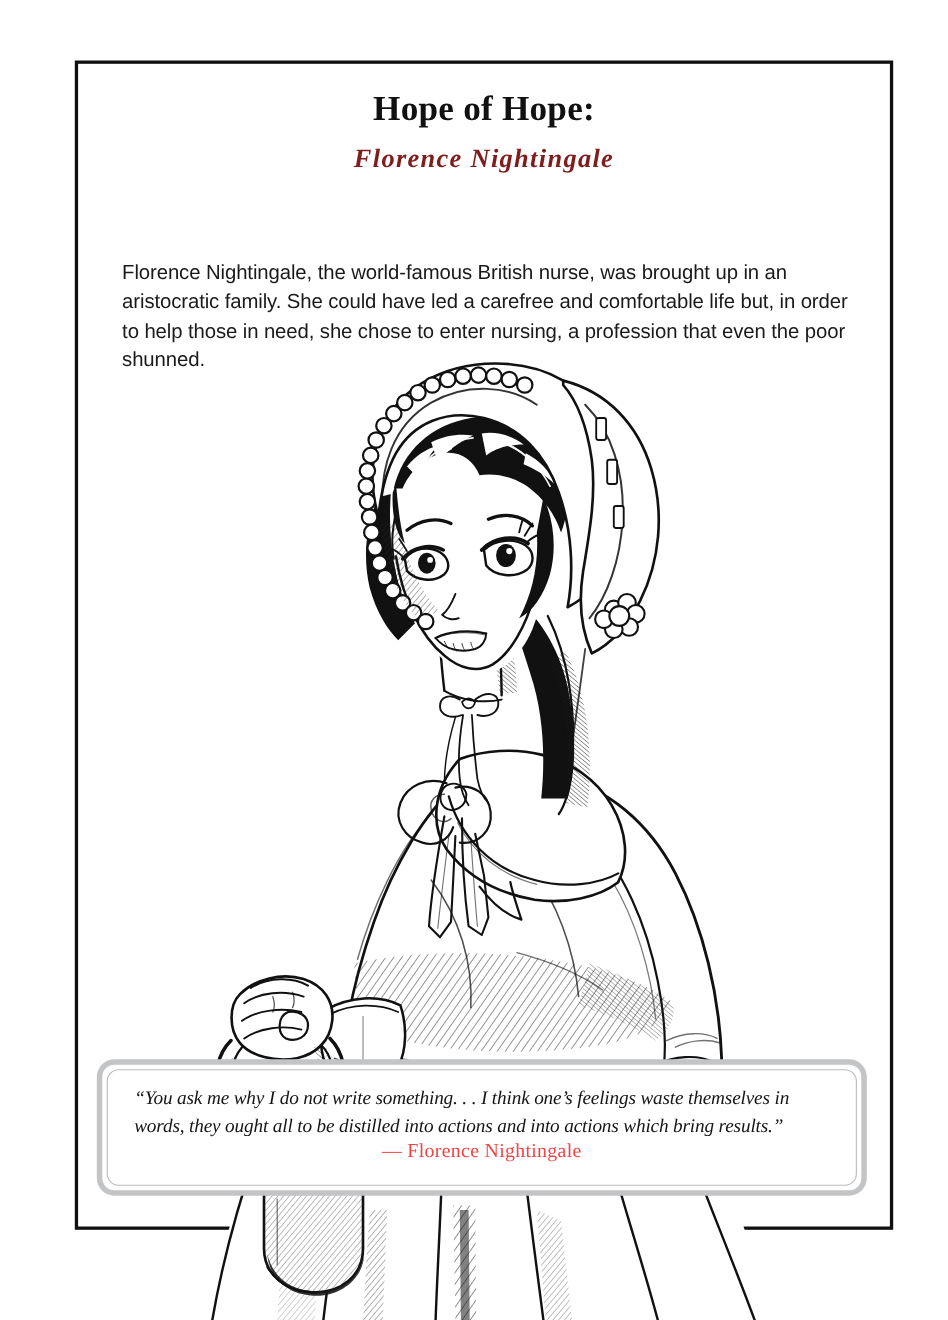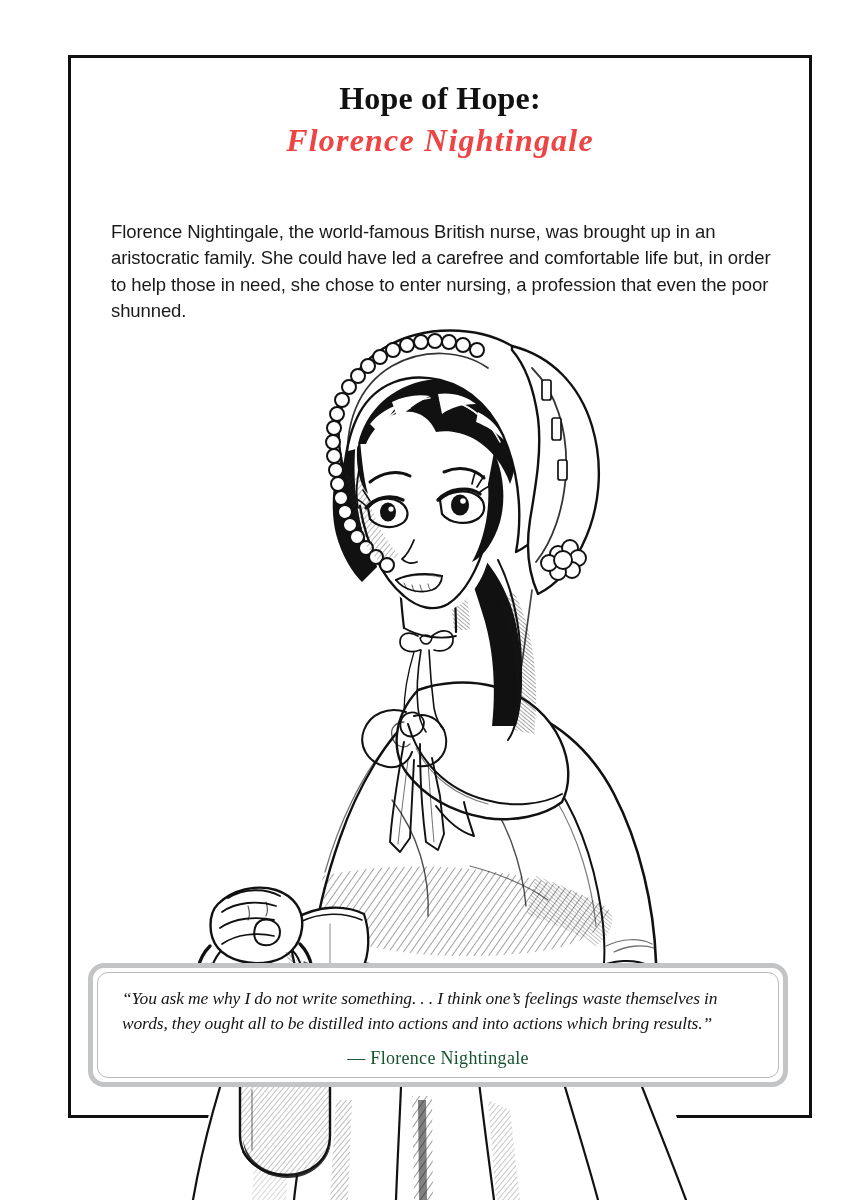--- a/index.html
+++ b/index.html
@@ -44,32 +44,32 @@
     font-weight: bold;
     font-size: 32px;
     letter-spacing: 0.2px;
     color: #111;
     line-height: 1.18;
   }
   #title-line-2 {
     font-family: "Liberation Serif", "DejaVu Serif", serif;
     font-weight: bold;
     font-style: italic;
-    font-size: 32px;
+    font-size: 24px;
     letter-spacing: 1.2px;
-    color: #ef4444;
+    color: #7f1d1d;
     line-height: 1.25;
-    margin-top: 2px;
+    margin-top: 12px;
   }
 
   
   #intro-paragraph {
     position: absolute;
     left: 111px;
-    top: 200px;
+    top: 216px;
     width: 668px;
     font-family: "Liberation Sans", sans-serif;
     font-size: 18.5px;
     line-height: 26.5px;
     color: #1a1a1a;
     letter-spacing: -0.1px;
     z-index: 20;
   }
 
   
@@ -113,23 +113,23 @@
     font-style: italic;
     font-size: 17.5px;
     line-height: 25px;
     color: #151515;
     text-align: left;
     letter-spacing: -0.15px;
   }
   #quote-attribution {
     font-family: "Liberation Serif", "DejaVu Serif", serif;
     font-size: 18px;
-    color: #14532d;
+    color: #ef4444;
     text-align: center;
-    margin-top: 12px;
+    margin-top: 0;
     letter-spacing: 0.3px;
   }
 </style>
 </head>
 <body>
 
 <svg id="illustration" viewBox="0 0 862 1200" width="862" height="1200" xmlns="http://www.w3.org/2000/svg">
   <defs>
 
     <pattern id="hatch" width="6" height="6" patternUnits="userSpaceOnUse" patternTransform="rotate(35)">

